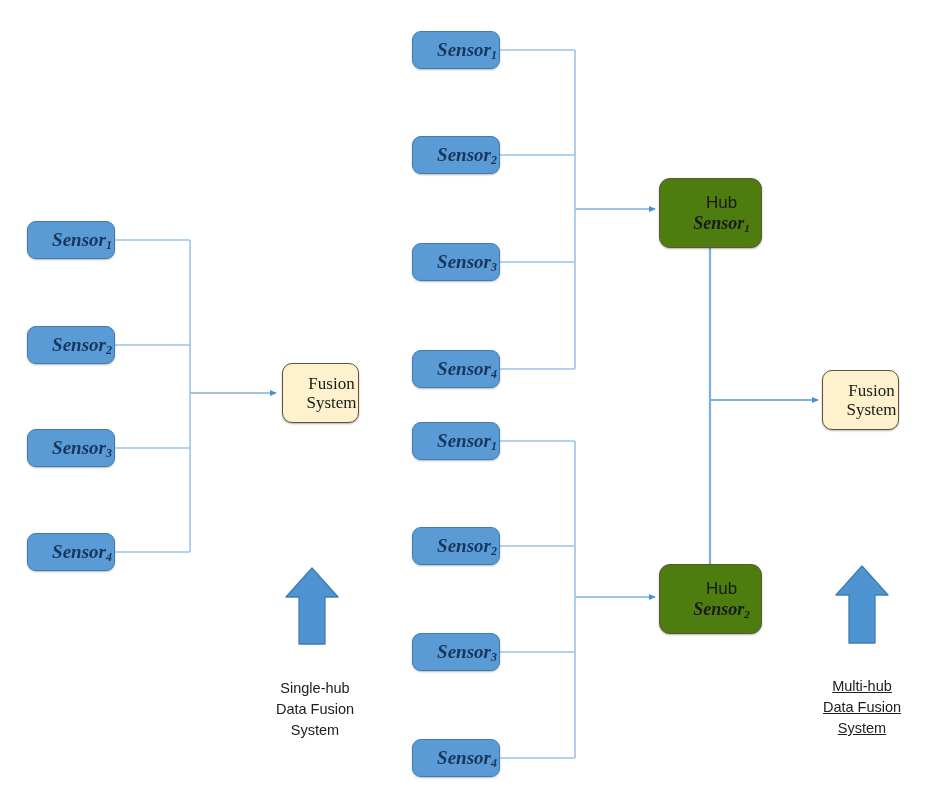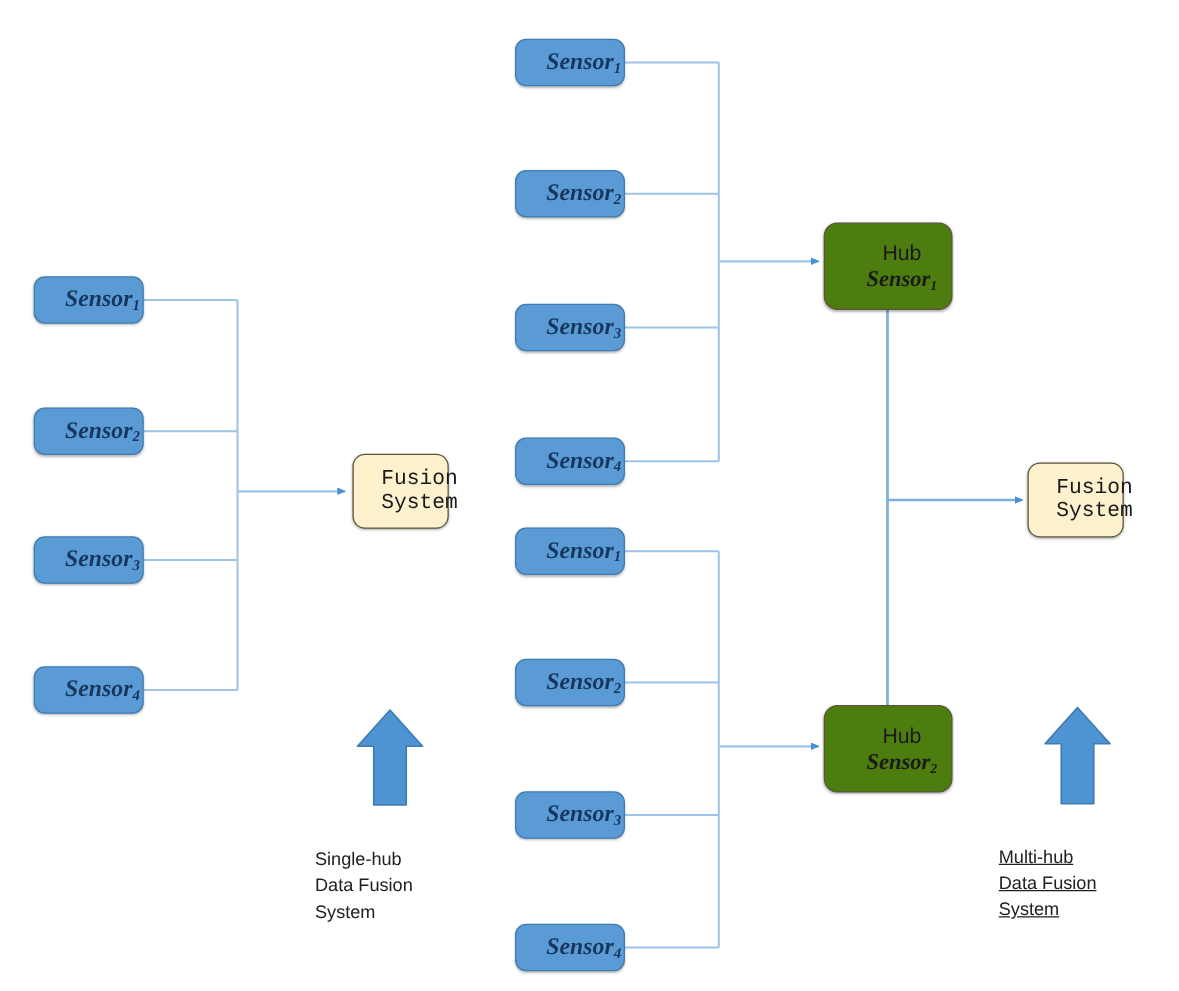--- a/index.html
+++ b/index.html
@@ -23,20 +23,21 @@
     left: 0;
     top: 0;
     width: 943px;
     height: 793px;
   }
   .node {
     position: absolute;
     box-sizing: border-box;
     display: flex;
     flex-direction: column;
+    align-items: center;
     justify-content: center;
     text-align: center;
     line-height: 1.12;
     padding-left: 22px;
   }
   .sensor-node {
     background: #5B9BD5;
     border: 1.4px solid #3E7CB1;
     border-radius: 9px;
     box-shadow: 0 1px 2px rgba(0,0,0,0.28);
@@ -57,21 +58,21 @@
     position: relative;
     bottom: -3px;
   }
   .fusion-node {
     background: #FDF2CD;
     border: 1.7px solid #5C5536;
     border-radius: 10px;
     box-shadow: 0 1px 2px rgba(0,0,0,0.3);
   }
   .fusion-line {
-    font-family: Liberation Mono, monospace;
+    font-family: Liberation Serif, serif;
     font-size: 17px;
     color: #1a1a1a;
     white-space: nowrap;
   }
   .hub-node {
     background: #4d7c0f;
     border: 1.7px solid #5C5536;
     border-radius: 11px;
     box-shadow: 0 1px 2px rgba(0,0,0,0.3);
   }
@@ -91,21 +92,21 @@
     margin-top: 1px;
   }
   .hub-sensor sub {
     font-size: 11px;
     vertical-align: baseline;
     position: relative;
     bottom: -3px;
   }
   .caption {
     position: absolute;
-    text-align: left;
+    text-align: center;
     font-family: "Liberation Sans", sans-serif;
     font-size: 14.5px;
     color: #202020;
     line-height: 1.45;
     white-space: nowrap;
   }
   .up-arrow {
     position: absolute;
   }
 </style>

